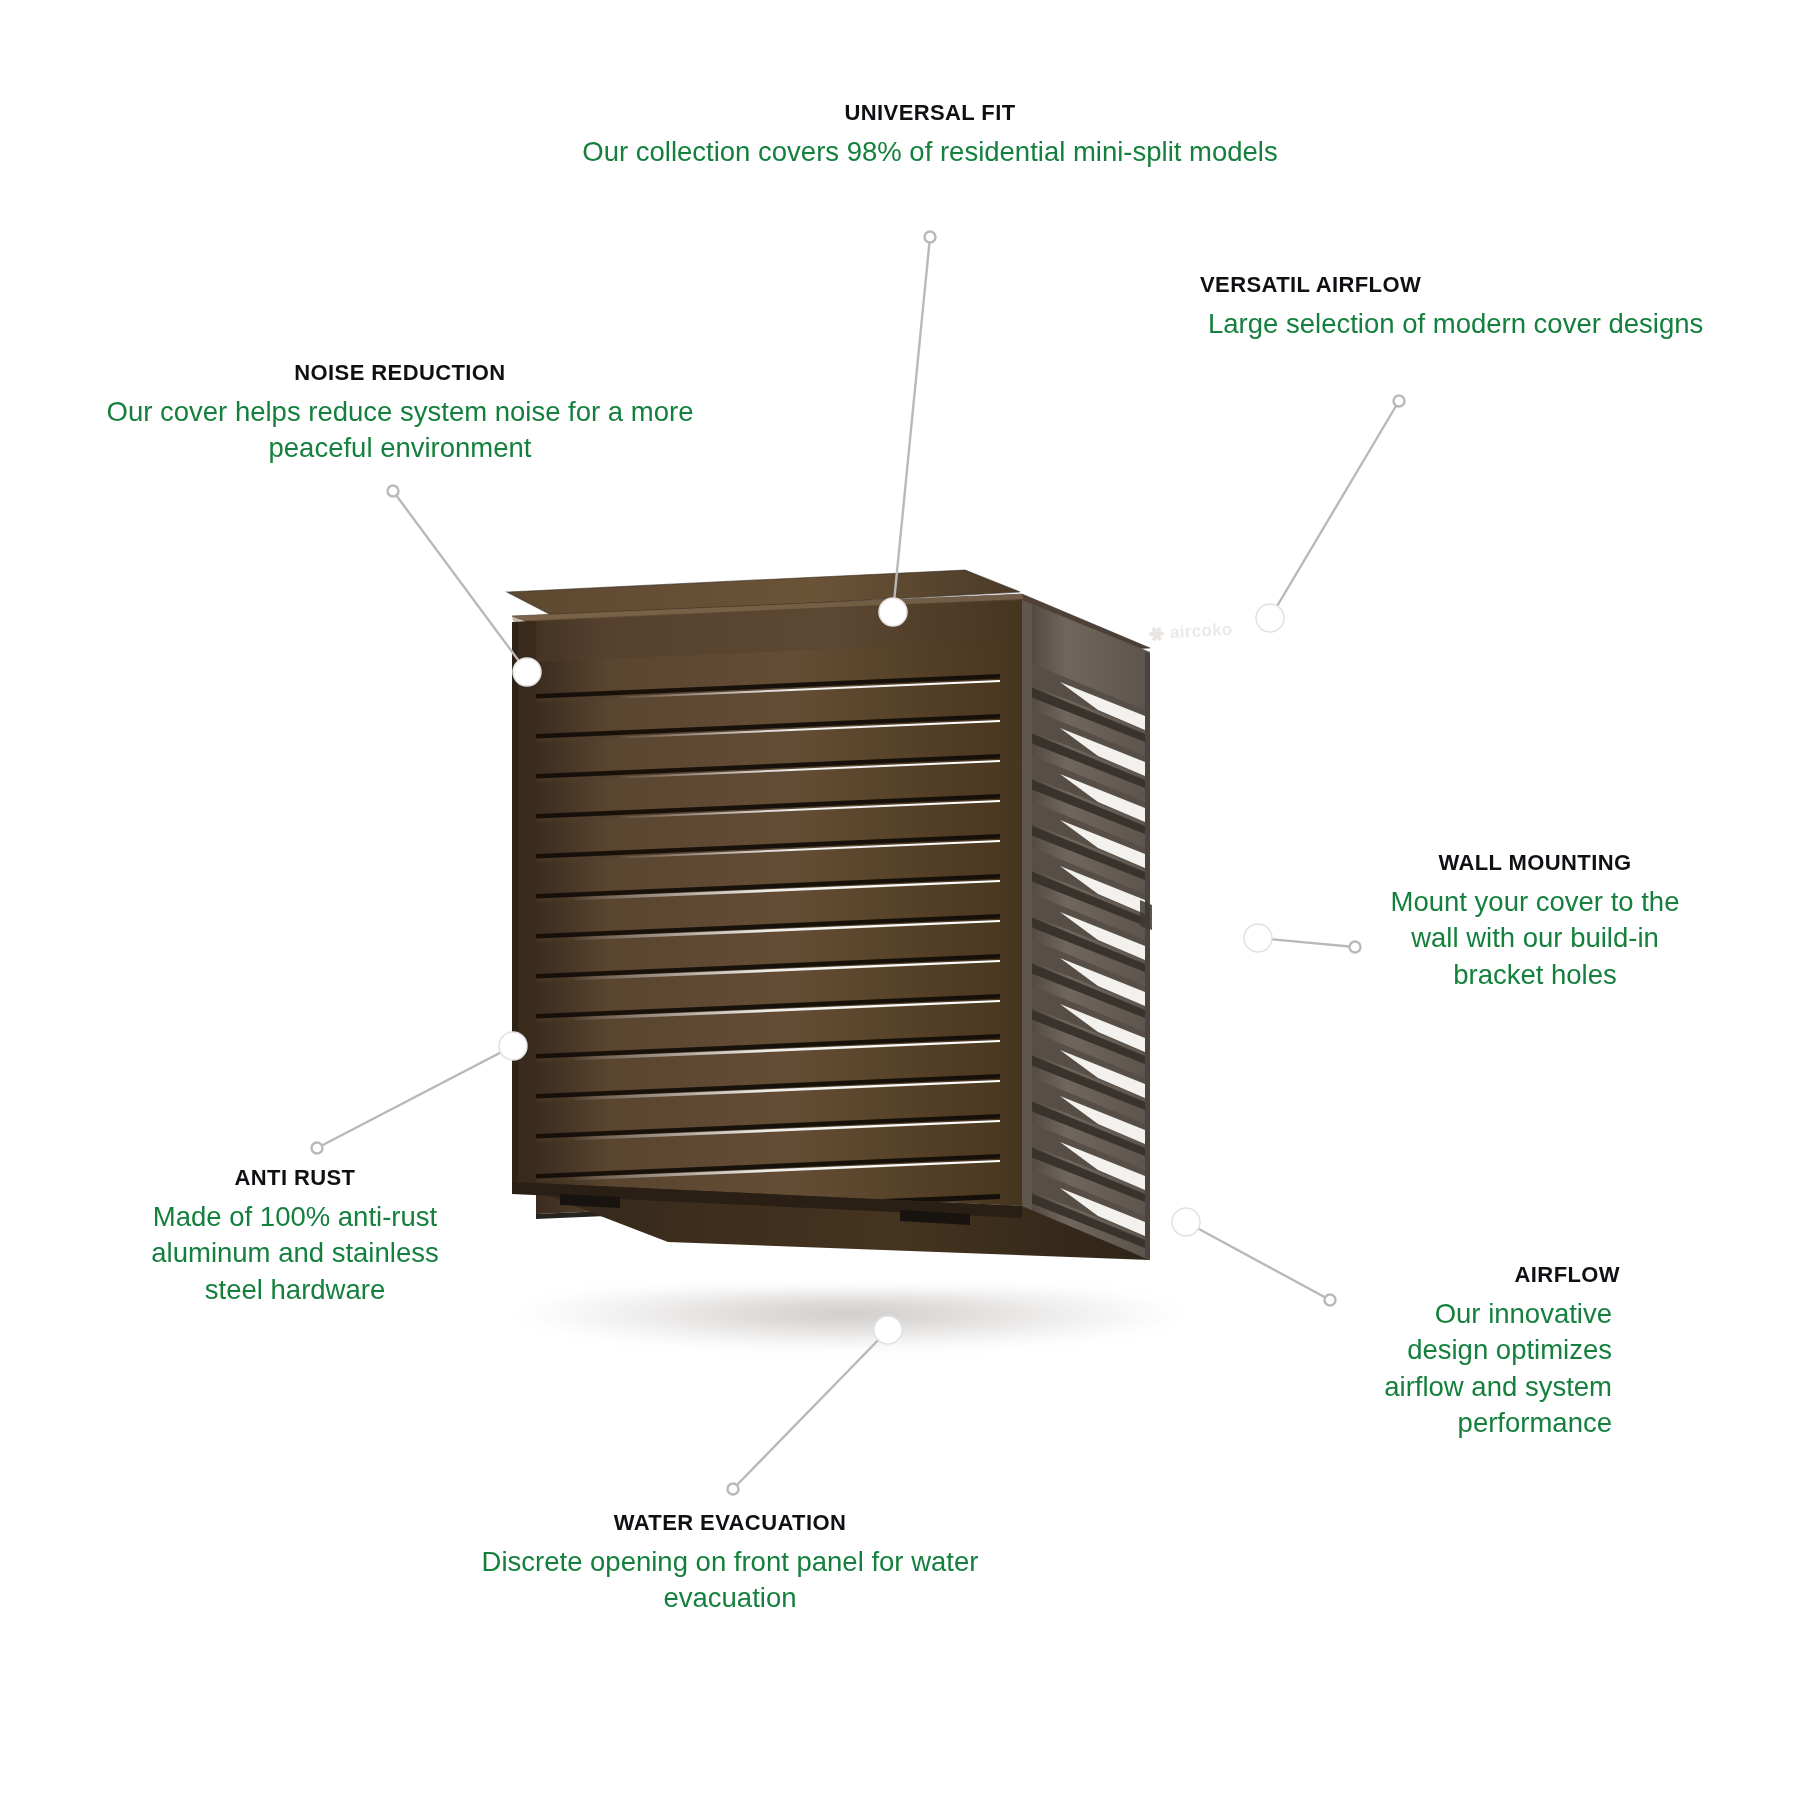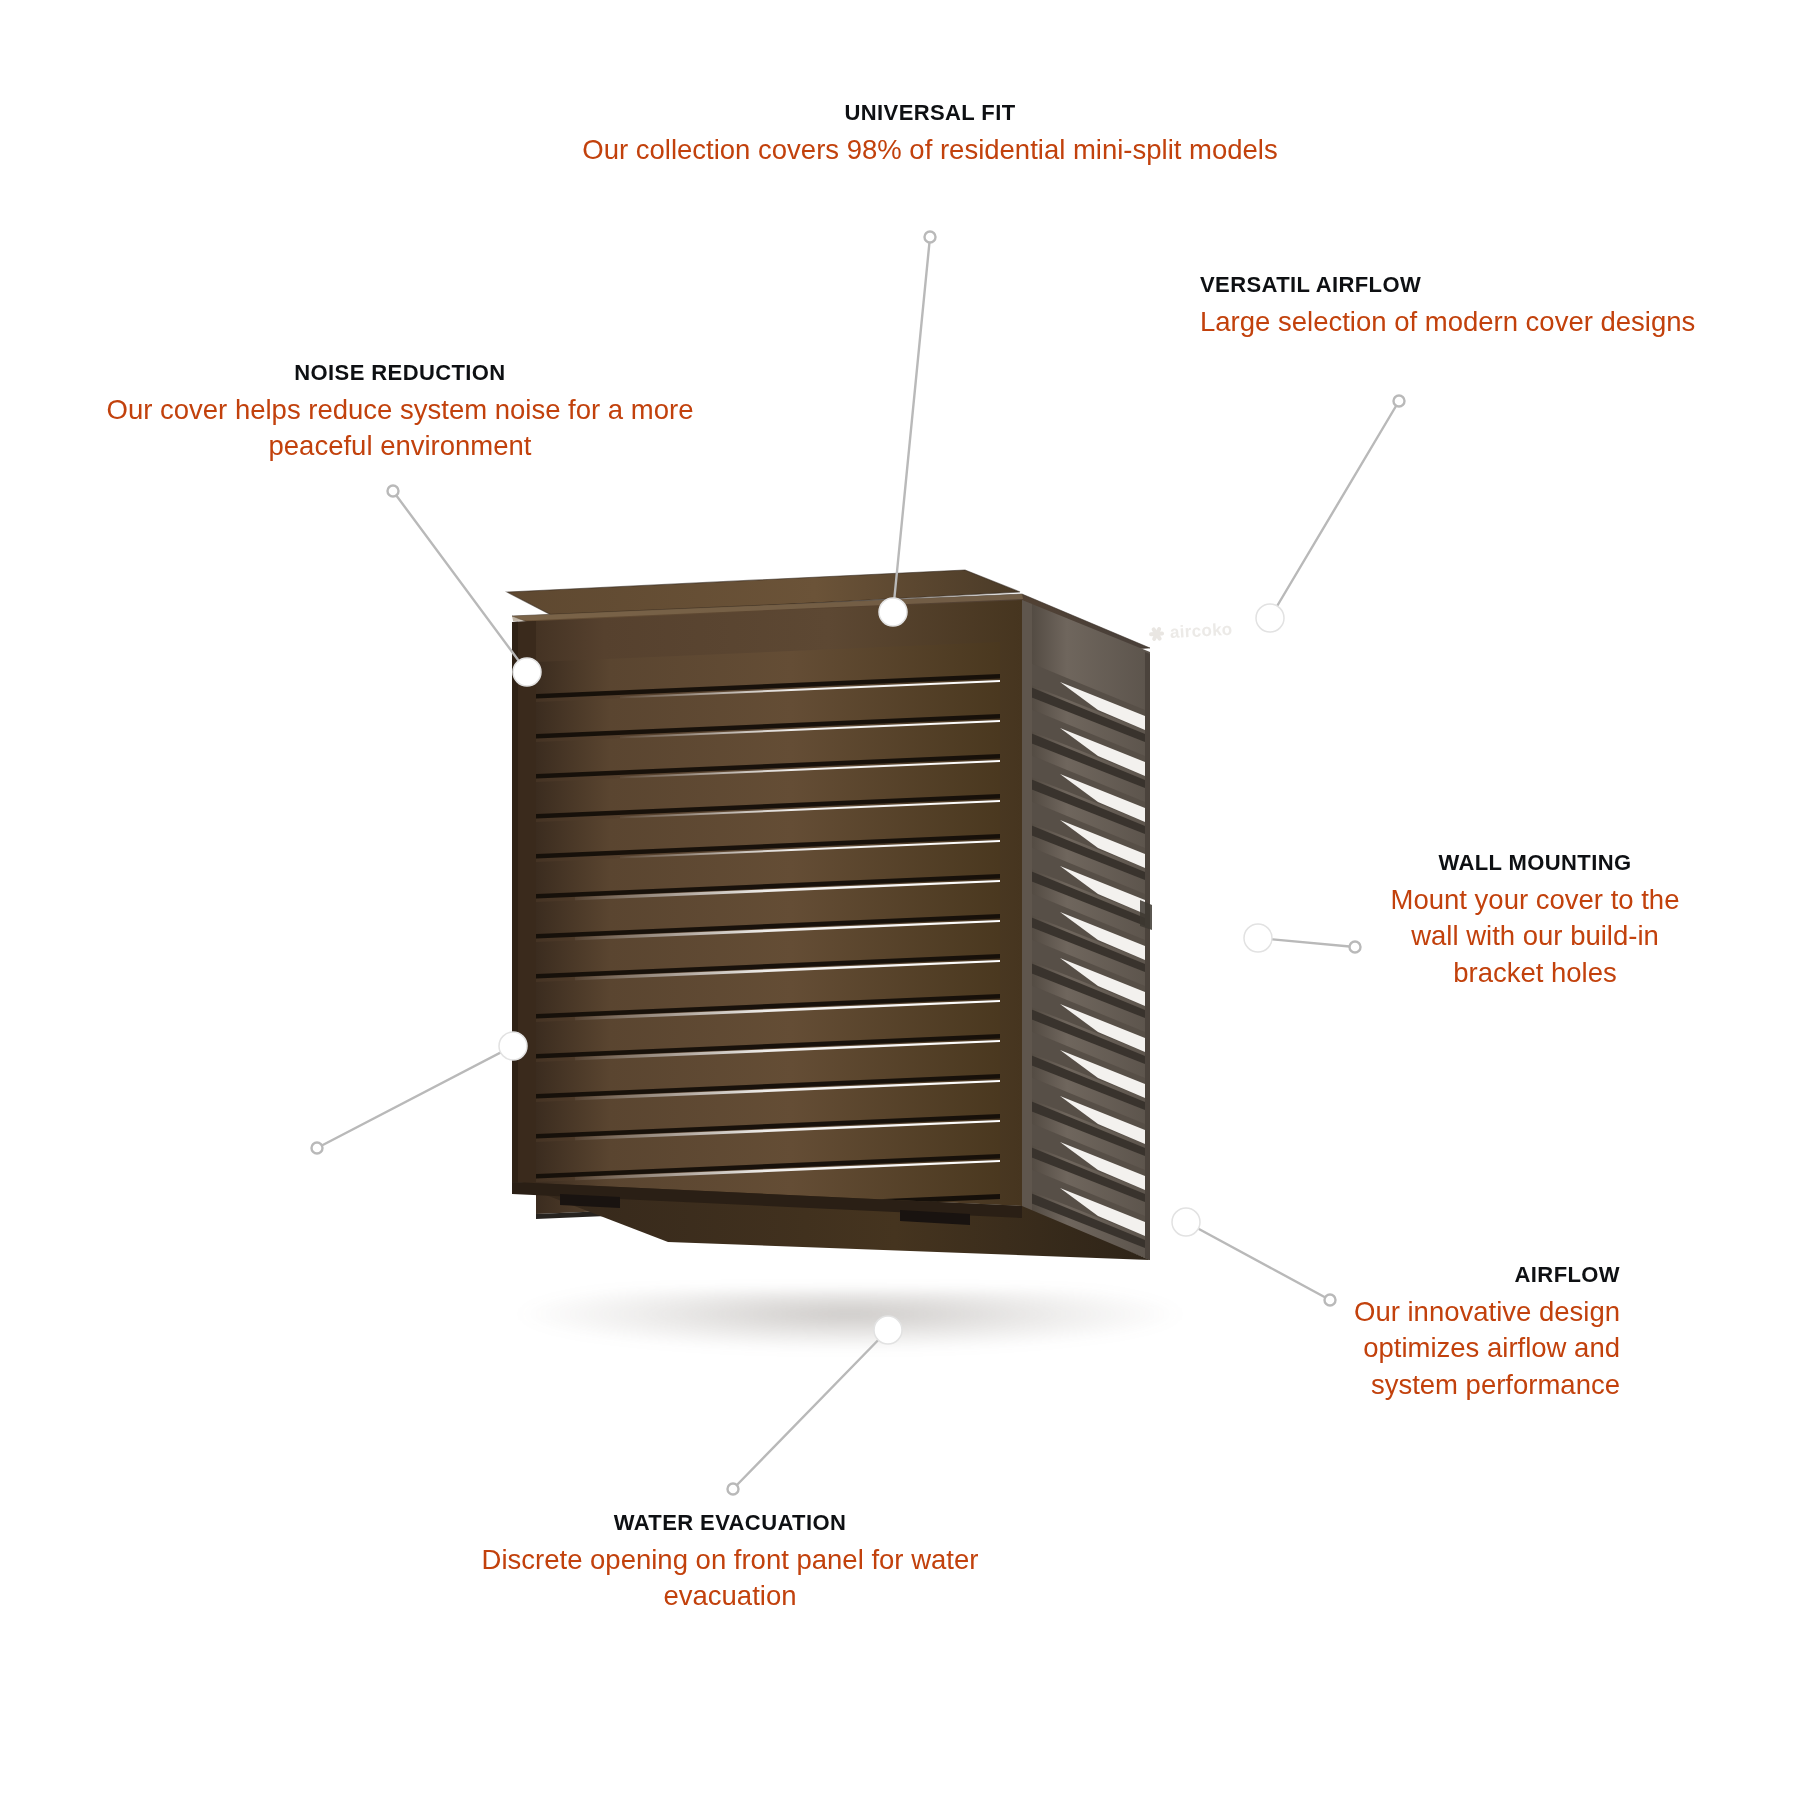--- a/index.html
+++ b/index.html
@@ -23,22 +23,22 @@
     font-weight:bold;
     font-size:22px;
     letter-spacing:.4px;
     color:#0e1013;
     line-height:1.18;
     margin:0 0 6px 0;
   }
   .callout .body{
     font-size:27.5px;
     line-height:1.32;
-    color:#c2410c;
-    margin:0;
+    color:#15803d;
+    margin:8px;
     font-weight:400;
   }
   .c-center{text-align:center;}
   .c-left{text-align:left;}
 
   
   #product{
     position:absolute;
     left:500px;top:570px;
     width:720px;height:740px;
@@ -329,20 +329,24 @@
   <div class="callout c-center" style="left:1370px;top:850px;width:330px;">
     <p class="ttl">WALL MOUNTING</p>
     <p class="body">Mount your cover to the wall with our build-in bracket holes</p>
   </div>
 
   <div class="callout c-center" style="left:95px;top:360px;width:610px;">
     <p class="ttl">NOISE REDUCTION</p>
     <p class="body">Our cover helps reduce system noise for a more peaceful environment</p>
   </div>
 
+  <div class="callout c-center" style="left:125px;top:1165px;width:340px;">
+    <p class="ttl">ANTI RUST</p>
+    <p class="body">Made of 100% anti-rust aluminum and stainless steel hardware</p>
+  </div>
 
   <div class="callout c-center" style="left:1352px;top:1262px;width:268px;text-align:right;">
     <p class="ttl">AIRFLOW</p>
     <p class="body">Our innovative design optimizes airflow and system performance</p>
   </div>
 
   <div class="callout c-center" style="left:440px;top:1510px;width:580px;">
     <p class="ttl">WATER EVACUATION</p>
     <p class="body">Discrete opening on front panel for water evacuation</p>
   </div>

